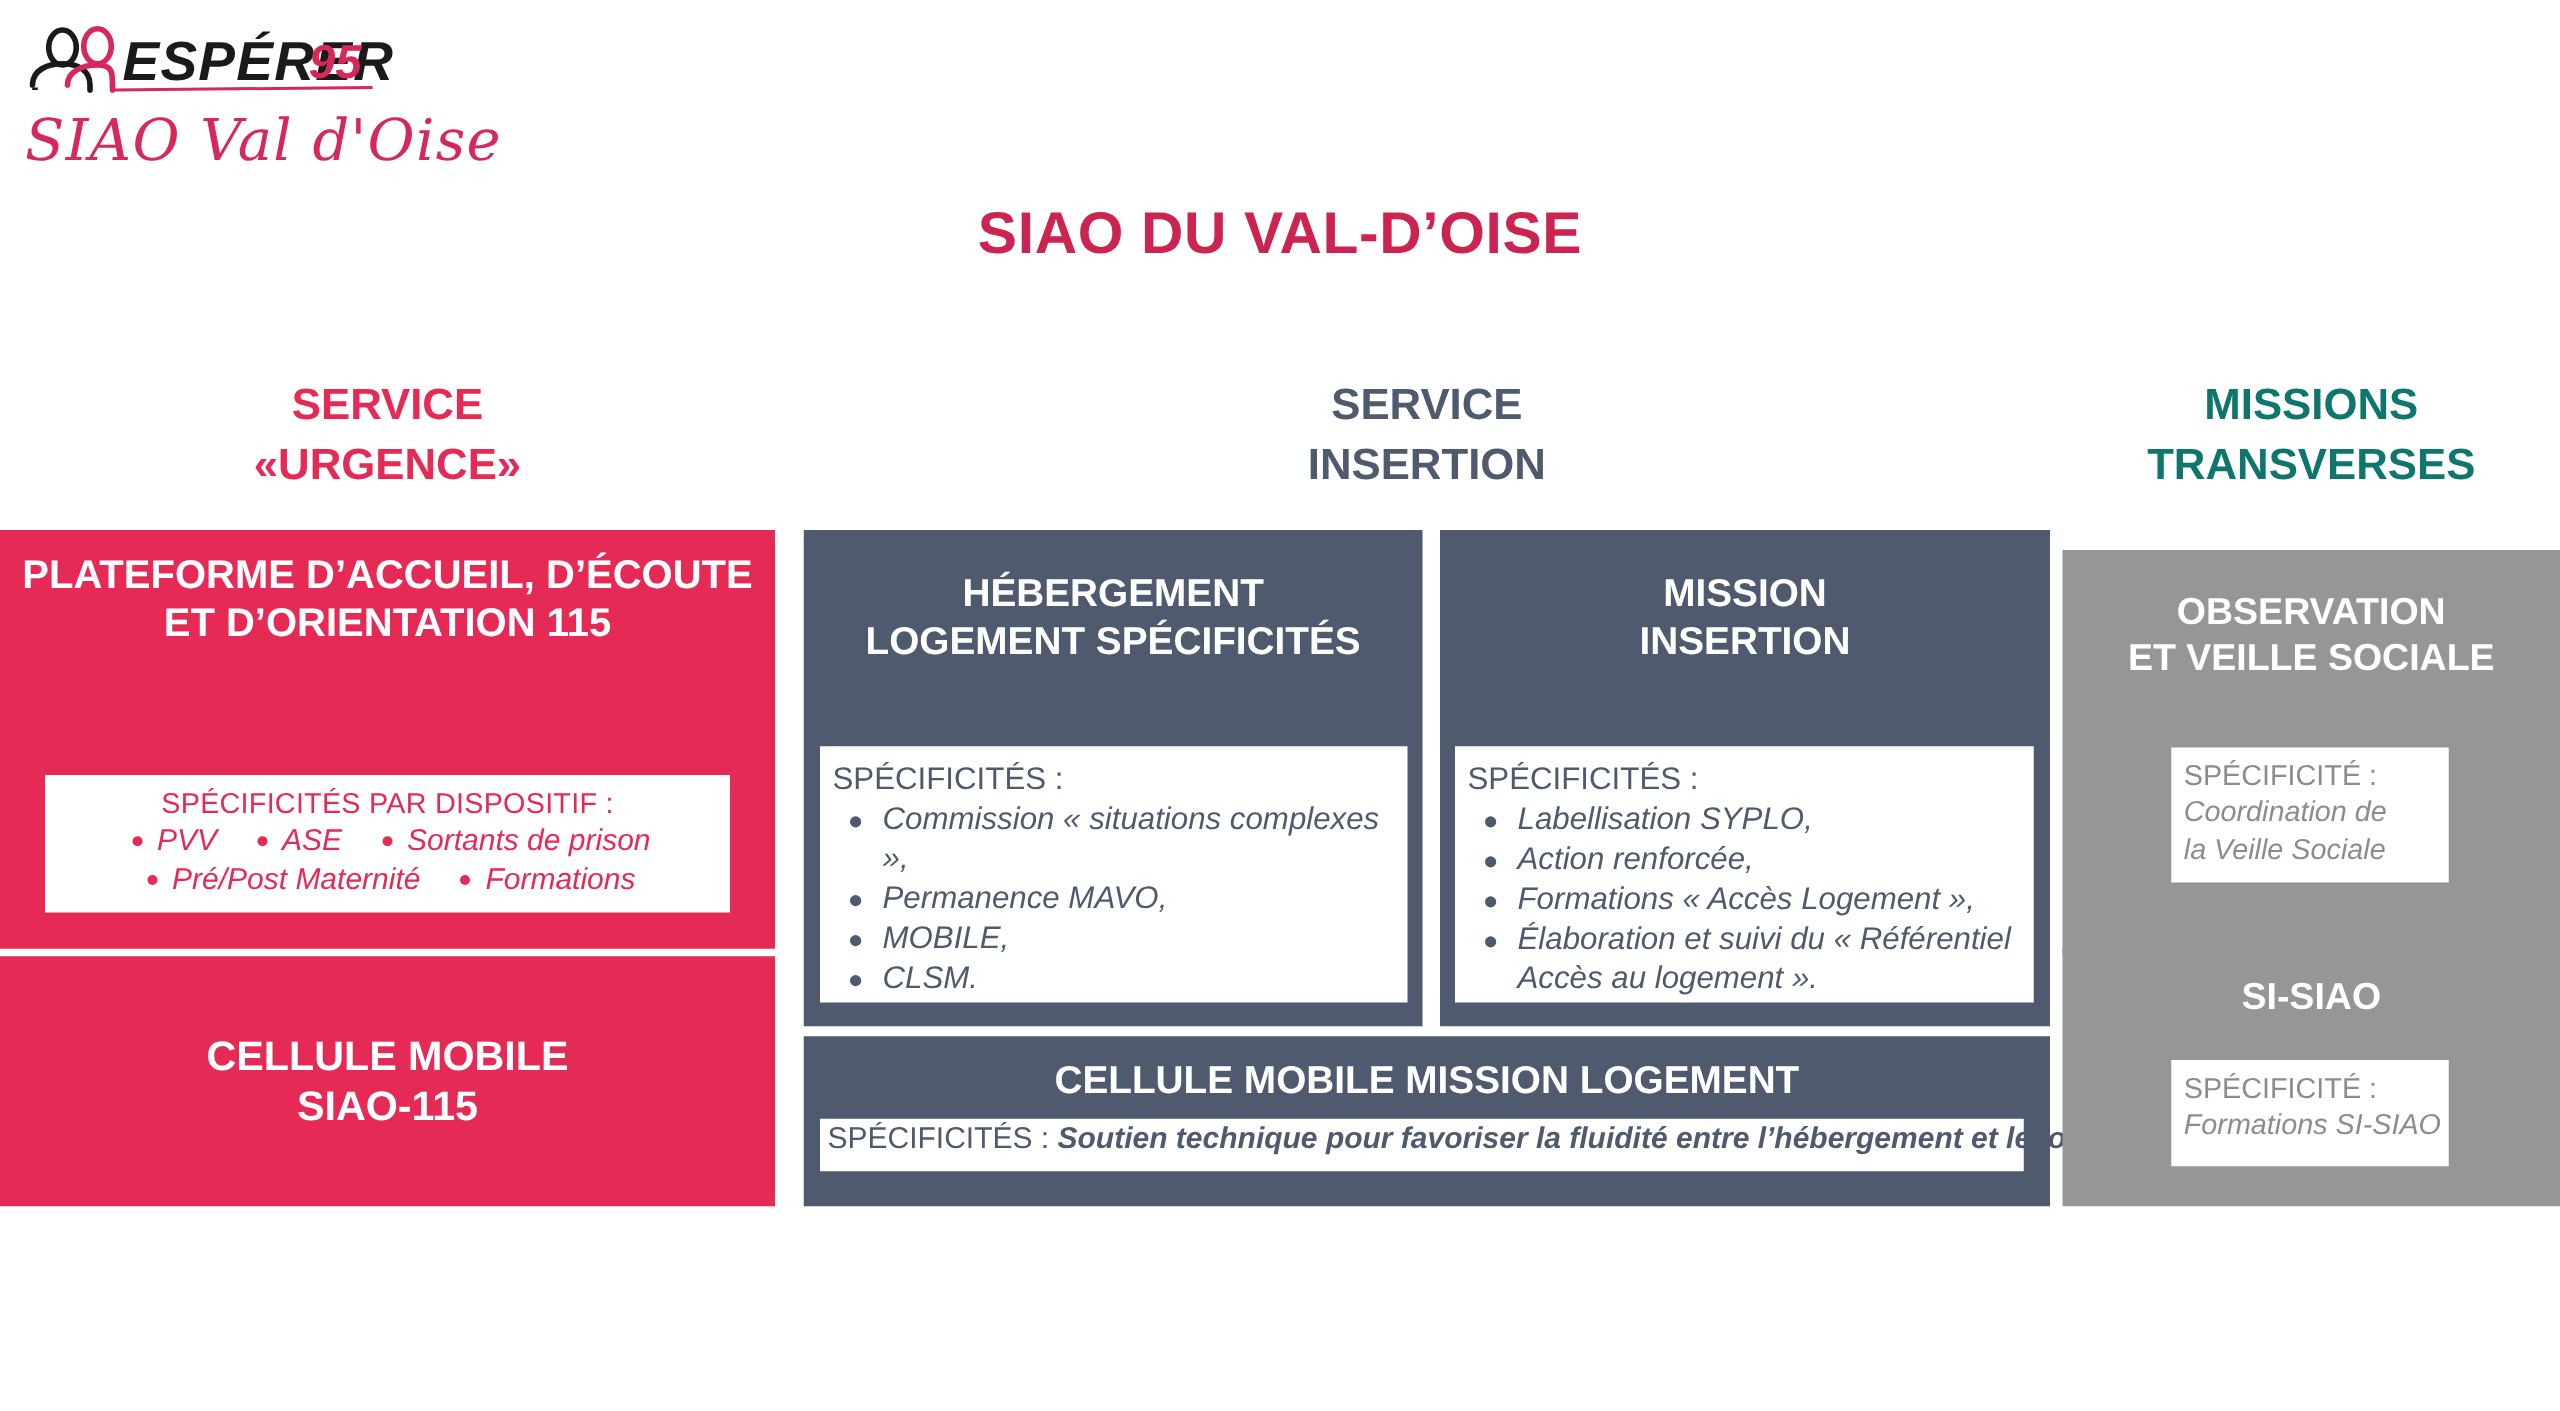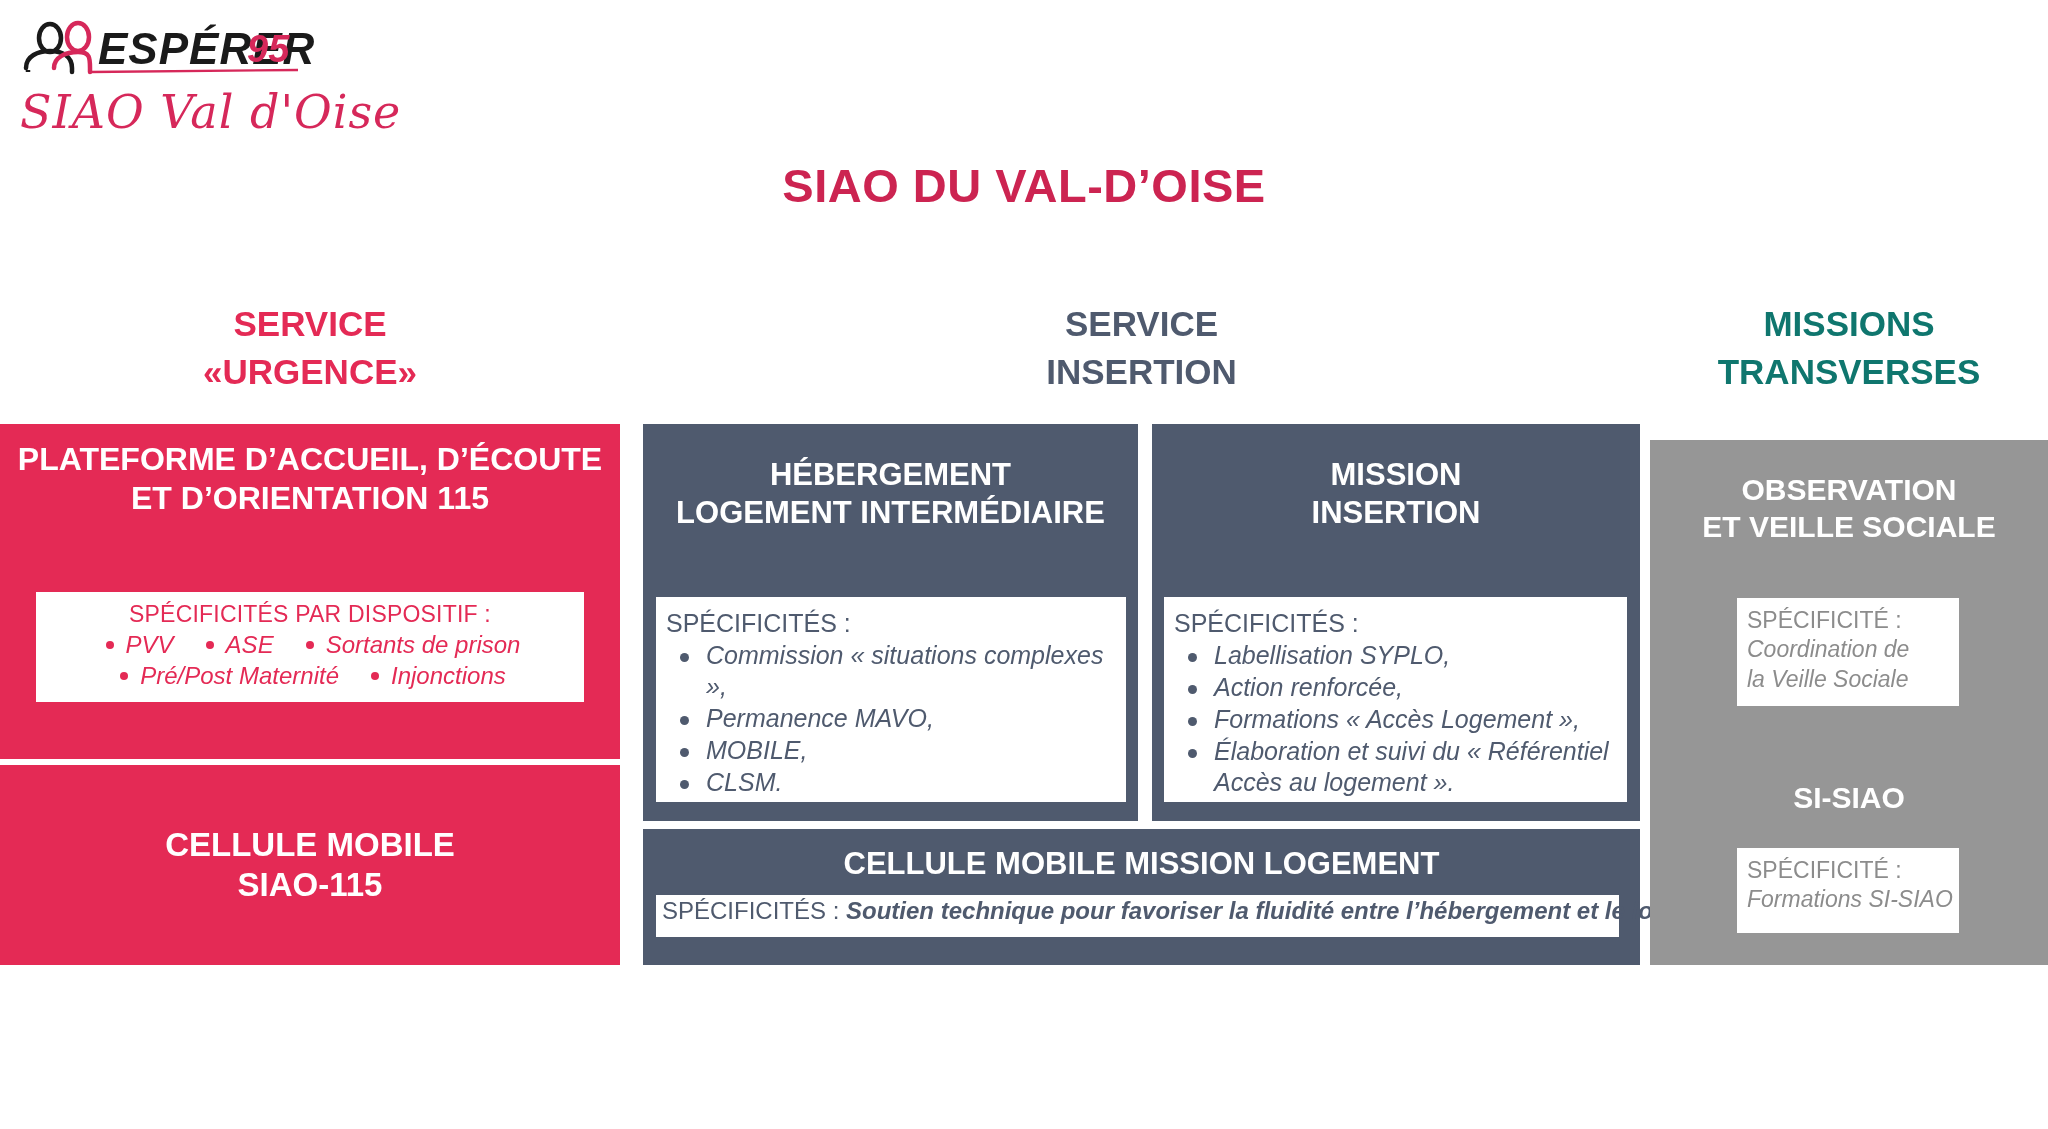--- a/index.html
+++ b/index.html
@@ -177,21 +177,21 @@
     top: 0.52em;
     width: 9px;
     height: 9px;
     border-radius: 50%;
     background: currentColor;
   }
 
   
   #spec-urgence {
     left: 36px;
-    top: 592px;
+    top: 620px;
     width: 548px;
     height: 110px;
     color: #e42a55;
     padding: 9px 0 0 0;
     text-align: center;
   }
   #spec-urgence .spec-heading {
     font-size: 23px;
     letter-spacing: 0.2px;
   }
@@ -340,35 +340,35 @@
 
 <div class="spec-box" id="spec-urgence">
   <div class="spec-heading">SPÉCIFICITÉS PAR DISPOSITIF :</div>
   <div class="inline-row">
     <span class="inline-item">PVV</span>
     <span class="inline-item">ASE</span>
     <span class="inline-item">Sortants de prison</span>
   </div>
   <div class="inline-row">
     <span class="inline-item">Pré/Post Maternité</span>
-    <span class="inline-item">Injonctions</span>
+    <span class="inline-item">Formations</span>
   </div>
 </div>
 
 <div class="card" id="card-cellule-115">
   <div class="card-title">
     <div>CELLULE MOBILE</div>
     <div>SIAO-115</div>
   </div>
 </div>
 
 <div class="card" id="card-hebergement">
   <div class="card-title">
     <div>HÉBERGEMENT</div>
-    <div>LOGEMENT INTERMÉDIAIRE</div>
+    <div>LOGEMENT SPÉCIFICITÉS</div>
   </div>
 </div>
 
 <div class="spec-box" id="spec-hebergement">
   <div class="spec-heading">SPÉCIFICITÉS :</div>
   <ul class="spec-list">
     <li>Commission « situations complexes »,</li>
     <li>Permanence MAVO,</li>
     <li>MOBILE,</li>
     <li>CLSM.</li>

